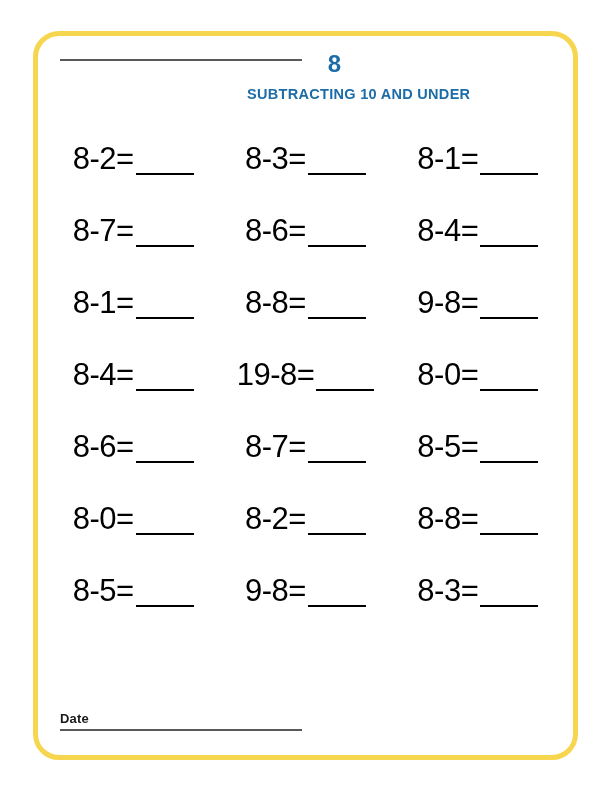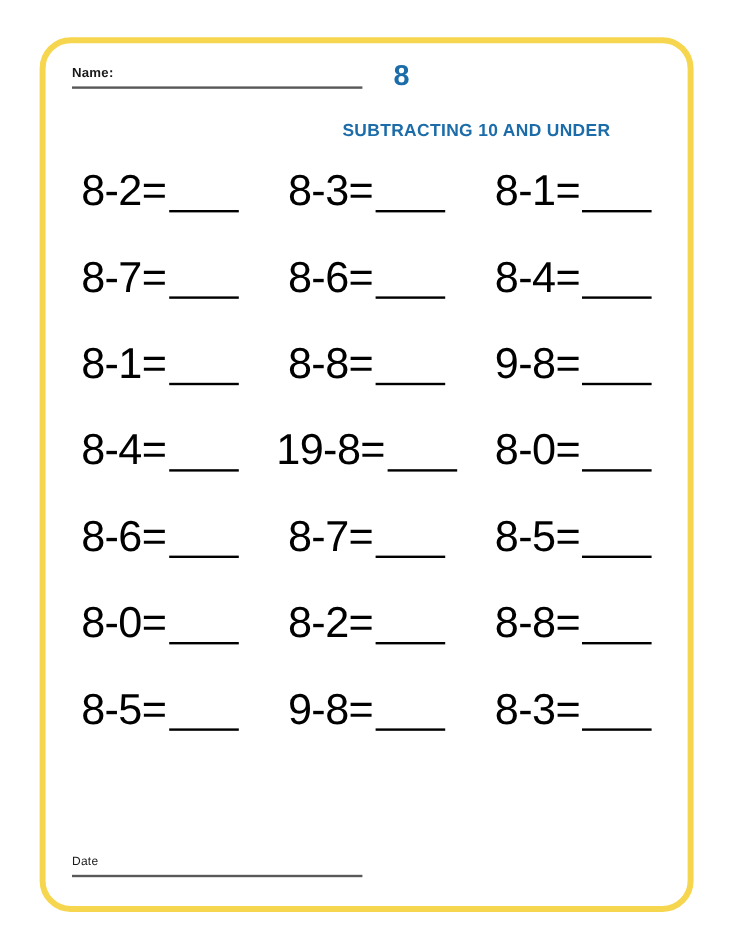--- a/index.html
+++ b/index.html
@@ -82,47 +82,47 @@
     color: #1b6ca8;
     line-height: 26px;
     letter-spacing: 0px;
     text-align: center;
     width: 100%;
     padding-right: 125px;
     box-sizing: border-box;
   }
   #worksheet-subtitle {
     display: block;
-    margin-top: 24px;
+    margin-top: 9px;
     font-size: 14.5px;
     font-weight: bold;
     color: #1b6ca8;
     letter-spacing: 0.3px;
     line-height: 17px;
-    text-align: center;
+    text-align: left;
   }
 
   
   #problems {
     position: absolute;
     left: 47px;
     top: 144px;
     width: 517px;
     display: grid;
     grid-template-columns: 1fr 1fr 1fr;
     grid-auto-rows: 72px;
     align-items: start;
   }
 
   .problem {
     display: flex;
     align-items: baseline;
     justify-content: center;
     white-space: nowrap;
-    font-size: 36px;
+    font-size: 31px;
     color: #000000;
     line-height: 30px;
     letter-spacing: -0.5px;
   }
   .problem .expr {
     display: inline-block;
   }
   .problem .blank {
     display: inline-block;
     width: 58px;
@@ -134,22 +134,22 @@
   }
 
   
   #date-field {
     position: absolute;
     left: 60px;
     top: 712px;
     width: 250px;
   }
   #date-label {
-    font-size: 10px;
-    font-weight: normal;
+    font-size: 13px;
+    font-weight: bold;
     color: #1a1a1a;
     letter-spacing: 0.2px;
     line-height: 13px;
     display: block;
   }
   #date-line {
     margin-top: 4px;
     height: 0;
     border-top: 2px solid #595959;
     width: 242px;
@@ -158,21 +158,20 @@
 </head>
 <body>
 
 <div id="worksheet">
 
   <div id="page-frame"></div>
 
   <div id="header">
 
     <div id="name-field">
-      <span id="name-label">Name:</span>
       <div id="name-line"></div>
     </div>
 
     <div id="title-block">
       <span id="worksheet-number">8</span>
       <span id="worksheet-subtitle">SUBTRACTING 10 AND UNDER</span>
     </div>
 
   </div>
 

